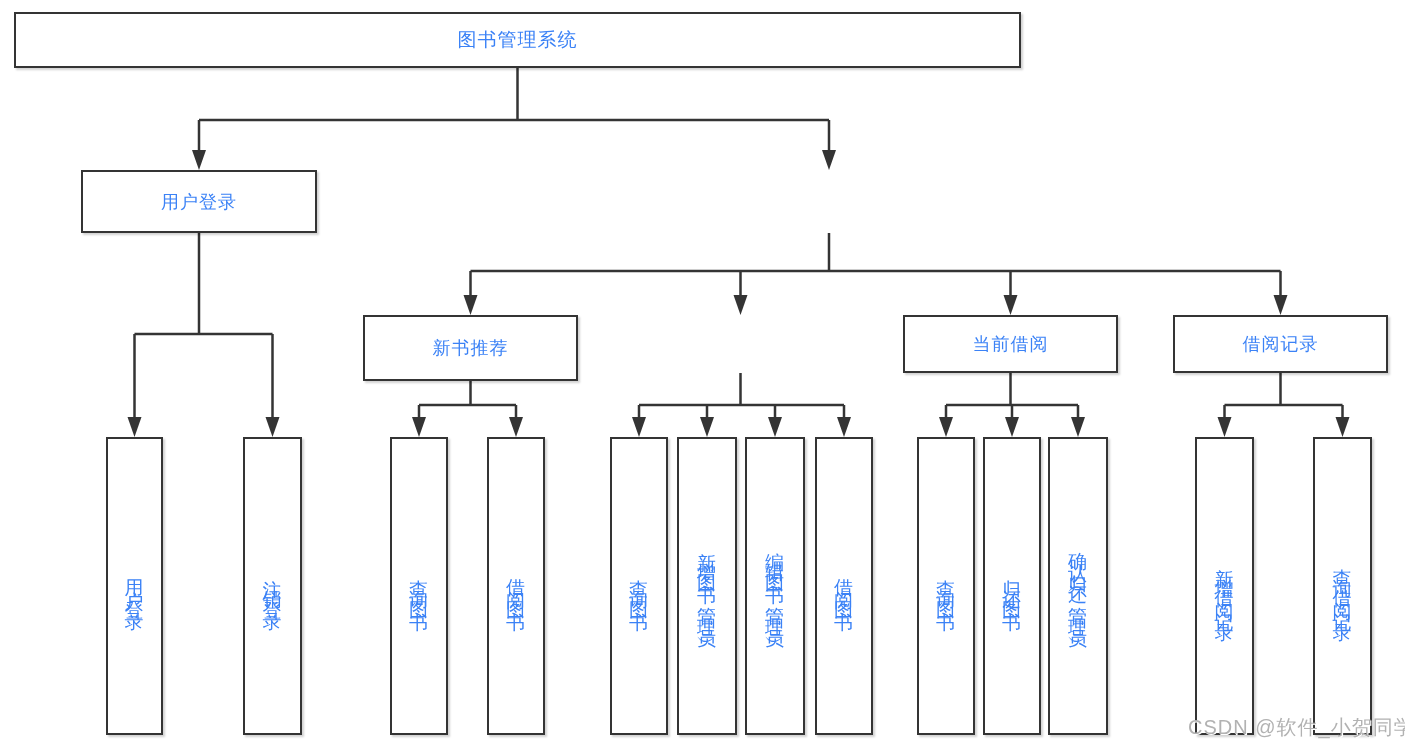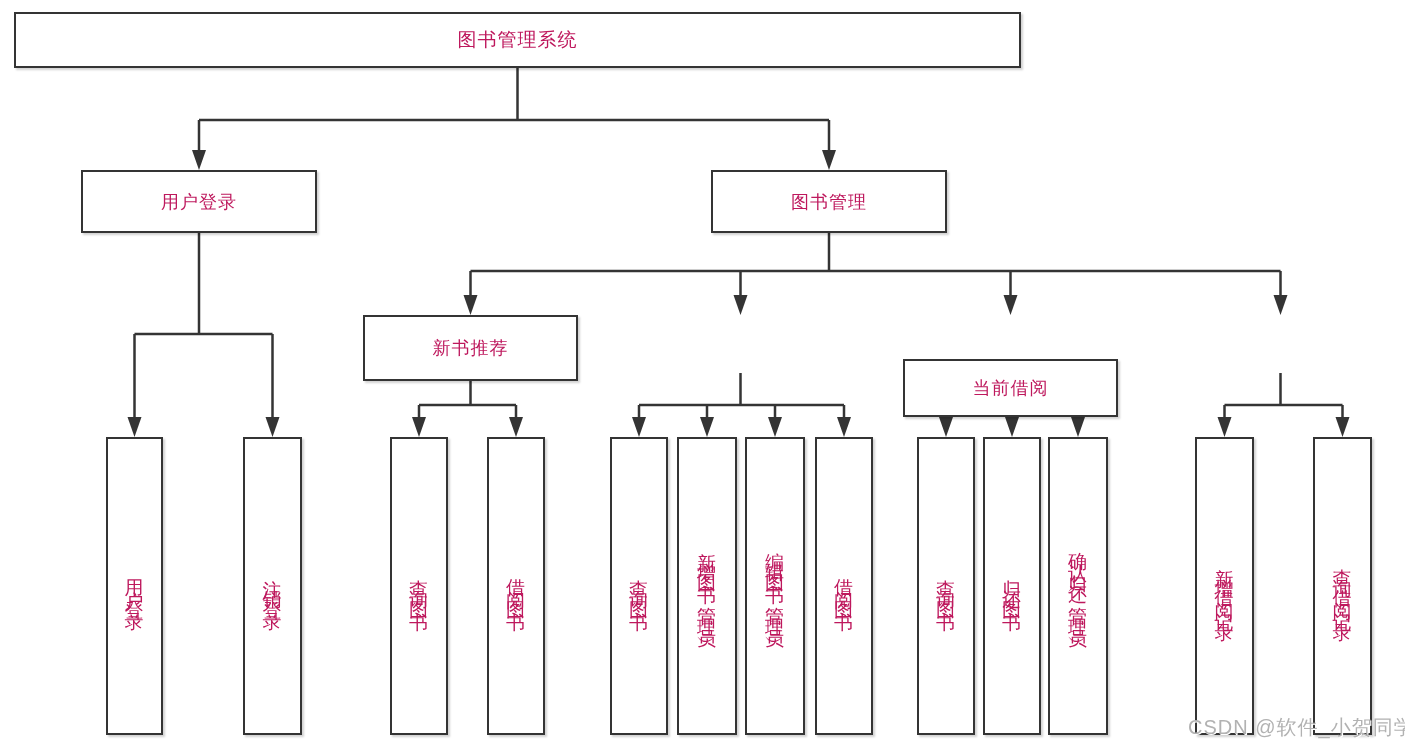--- a/index.html
+++ b/index.html
@@ -9,21 +9,21 @@
     width:1405px;height:747px;
     background:#ffffff;
     font-family:"Liberation Sans","DejaVu Sans",sans-serif;
     overflow:hidden;
   }
   .wires{position:absolute;left:0;top:0;width:1405px;height:747px;}
   .node{
     position:absolute;
     background:#ffffff;
     border:2px solid #343434;
-    color:#be185d;
+    color:#3b82f6;
     display:flex;align-items:center;justify-content:center;
     font-size:18px;
     letter-spacing:1px;
     box-shadow:2px 2px 2px rgba(0,0,0,0.18);
     text-align:center;
   }
   .root{font-size:19px;}
   .vnode{
     font-size:19px;
   }
@@ -91,24 +91,24 @@
       <polygon points="1071,417 1085,417 1078,437"></polygon>
 
       <polygon points="1217.5,417 1231.5,417 1224.5,437"></polygon>
       <polygon points="1335.5,417 1349.5,417 1342.5,437"></polygon>
     </g>
   </svg>
 
   <div class="node root" style="left:14px;top:12px;width:1007px;height:56px;">图书管理系统</div>
 
   <div class="node" style="left:81px;top:170px;width:236px;height:63px;">用户登录</div>
-  <div class="node" style="left:711px;top:170px;width:236px;height:63px;">图书管理</div>
 
   <div class="node" style="left:363px;top:315px;width:215px;height:66px;">新书推荐</div>
-  <div class="node" style="left:903px;top:315px;width:215px;height:58px;margin-top:44px;">当前借阅</div>
+  <div class="node" style="left:903px;top:315px;width:215px;height:58px;">当前借阅</div>
+  <div class="node" style="left:1173px;top:315px;width:215px;height:58px;">借阅记录</div>
 
   <div class="node vnode" style="left:106px;top:437px;width:57px;height:298px;">
     <span class="vtext">用户登录</span>
   </div>
   <div class="node vnode" style="left:243px;top:437px;width:59px;height:298px;">
     <span class="vtext">注销登录</span>
   </div>
 
   <div class="node vnode" style="left:390px;top:437px;width:58px;height:298px;">
     <span class="vtext">查询图书</span>

